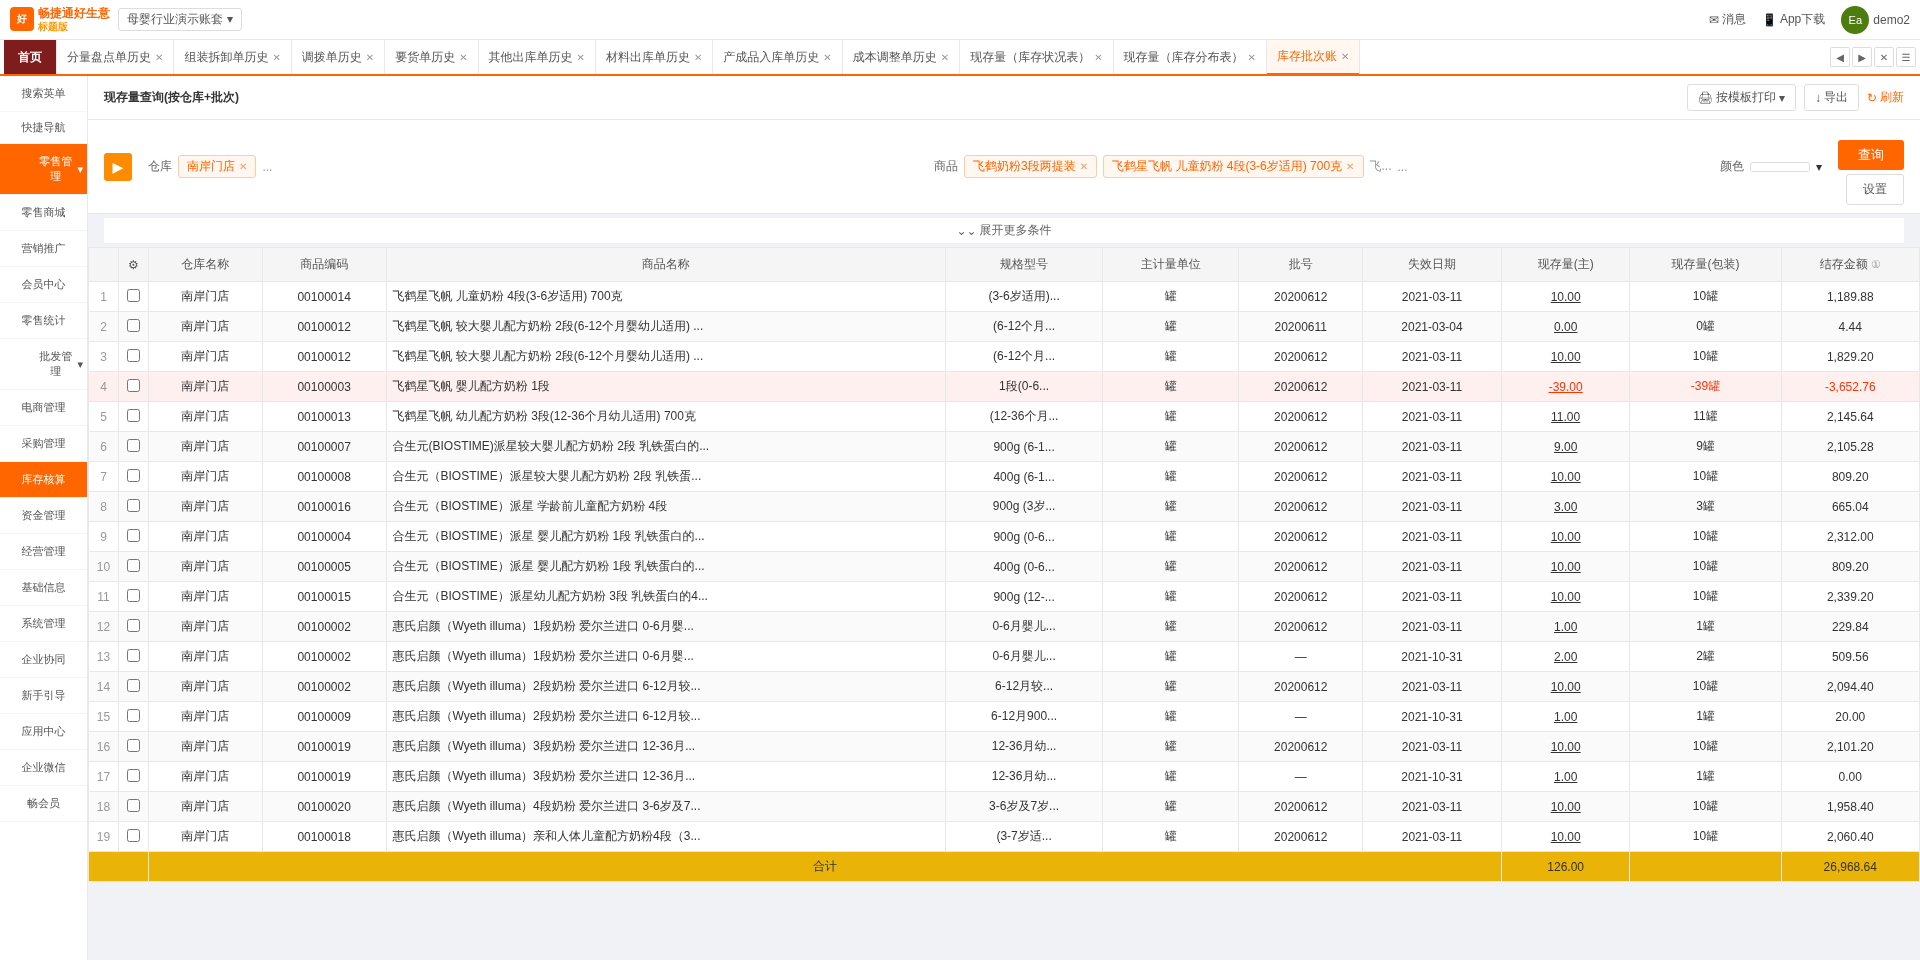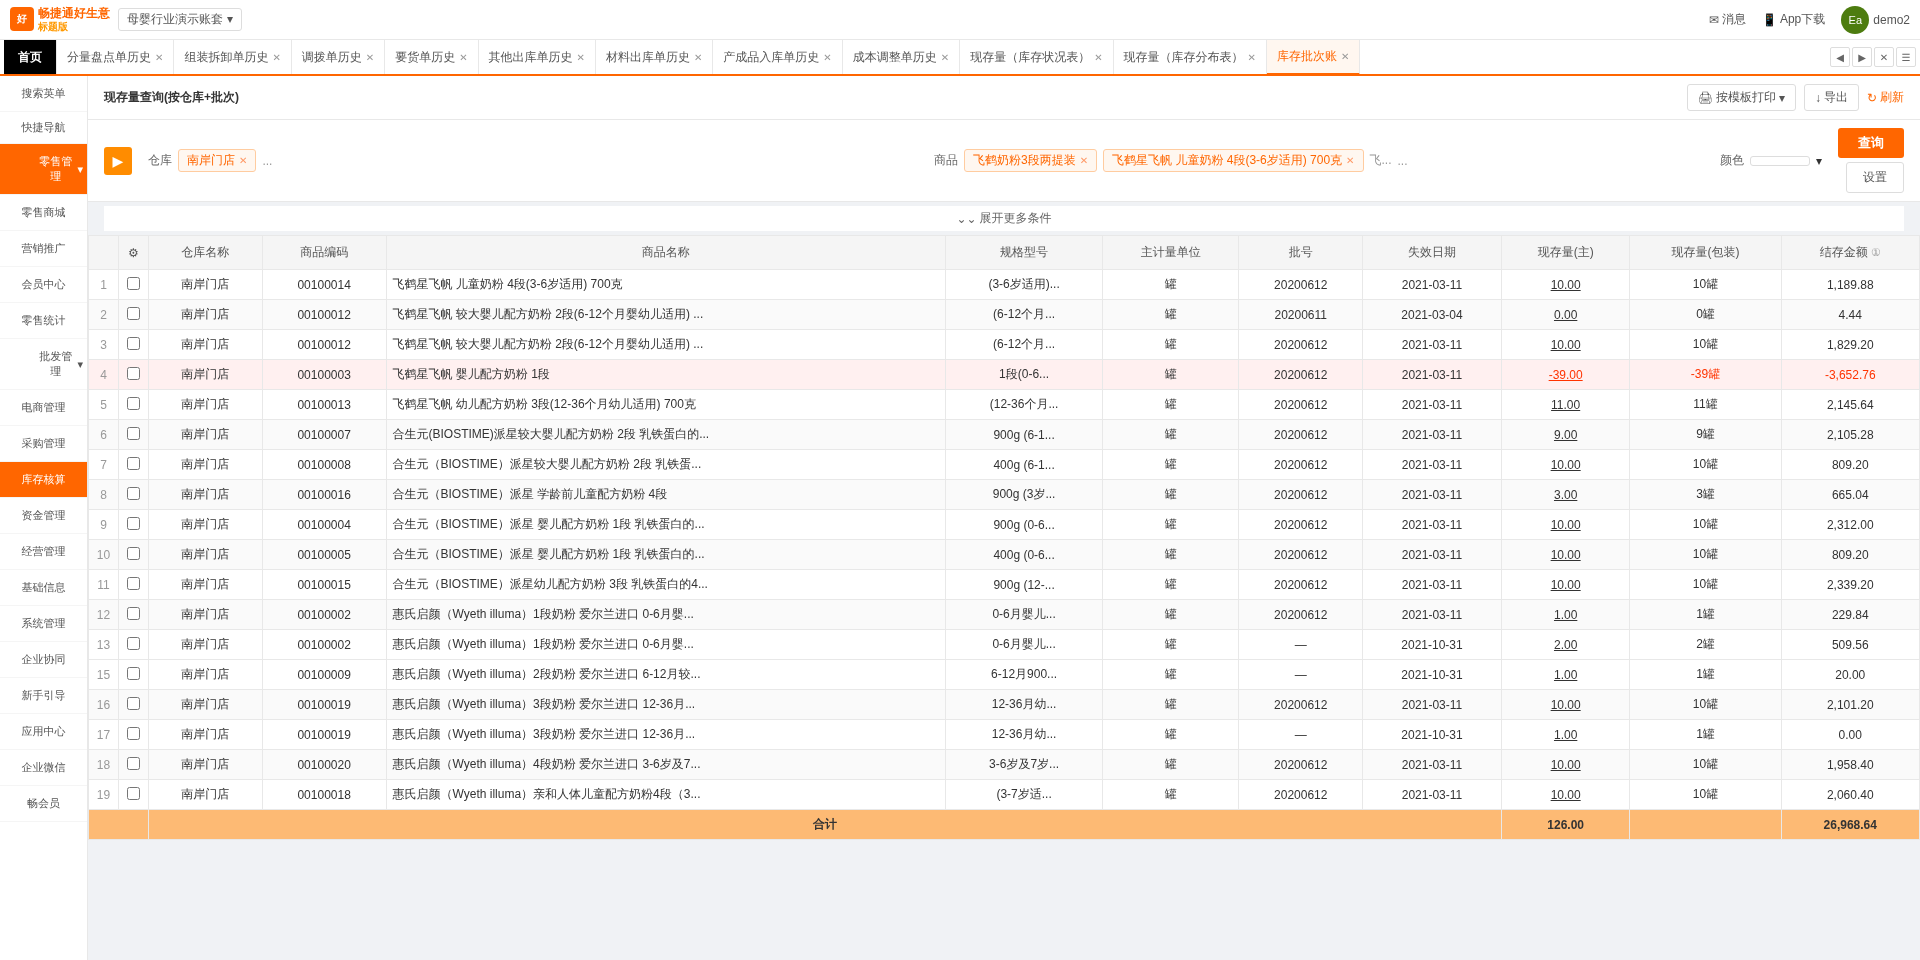--- a/index.html
+++ b/index.html
@@ -120,21 +120,22 @@
 
     
     .btn-query {
       background: #ff6600;
       color: #fff;
       border: none;
       padding: 6px 20px;
       border-radius: 3px;
       cursor: pointer;
       font-size: 13px;
-      font-weight: bold;
+      font-weight: normal;
+      margin-top: 12px;
     }
     .btn-settings {
       background: #fff;
       color: #555;
       border: 1px solid #ddd;
       padding: 6px 16px;
       border-radius: 3px;
       cursor: pointer;
       font-size: 12px;
     }
@@ -163,21 +164,21 @@
     tbody tr:nth-child(even) { background: #fafafa; }
     tbody td {
       padding: 6px 6px;
       border: 1px solid #e8e8e8;
       text-align: center;
       color: #333;
       white-space: nowrap;
     }
     .td-left { text-align: left; }
     .td-underline { text-decoration: underline; cursor: pointer; color: #333; }
-    .tfoot-row { background: #fdba74; font-weight: bold; }
+    .tfoot-row { background: #eab308; font-weight: normal; }
     .tfoot-row td { padding: 6px 6px; border: 1px solid #e8e8e8; text-align: center; }
 
     
     .filter-row {
       display: flex;
       align-items: center;
       padding: 8px 16px;
       background: #fff;
       gap: 16px;
       border-bottom: 1px solid #e8e8e8;
@@ -240,21 +241,21 @@
       <span>App下载</span>
     </span>
     <span style="display:flex;align-items:center;gap:4px;">
       <div class="avatar">Ea</div>
       <span>demo2</span>
     </span>
   </div>
 </div>
 
 <div class="nav-tabs">
-  <div class="nav-tab" style="background:#000000;color:#fff;font-weight:bold;">首页</div>
+  <div class="nav-tab" style="background:#7f1d1d;color:#fff;font-weight:bold;">首页</div>
   <div class="nav-tab">分量盘点单历史 <span class="tab-close">✕</span></div>
   <div class="nav-tab">组装拆卸单历史 <span class="tab-close">✕</span></div>
   <div class="nav-tab">调拨单历史 <span class="tab-close">✕</span></div>
   <div class="nav-tab">要货单历史 <span class="tab-close">✕</span></div>
   <div class="nav-tab">其他出库单历史 <span class="tab-close">✕</span></div>
   <div class="nav-tab">材料出库单历史 <span class="tab-close">✕</span></div>
   <div class="nav-tab">产成品入库单历史 <span class="tab-close">✕</span></div>
   <div class="nav-tab">成本调整单历史 <span class="tab-close">✕</span></div>
   <div class="nav-tab">现存量（库存状况表） <span class="tab-close">✕</span></div>
   <div class="nav-tab">现存量（库存分布表） <span class="tab-close">✕</span></div>
@@ -555,20 +556,34 @@
       <td>00100002</td>
       <td class="td-left" style="max-width:300px;overflow:hidden;text-overflow:ellipsis;">惠氏启颜（Wyeth illuma）1段奶粉 爱尔兰进口 0-6月婴...</td>
       <td>0-6月婴儿...</td>
       <td>罐</td>
       <td>—</td>
       <td>2021-10-31</td>
       <td class="td-underline" style="">2.00</td>
       <td style="">2罐</td>
       <td style="">509.56</td>
     </tr>
+            <tr style="background: rgb(250, 250, 250);">
+      <td style="color:#999;">14</td>
+      <td><input type="checkbox" style=""></td>
+      <td>南岸门店</td>
+      <td>00100002</td>
+      <td class="td-left" style="max-width:300px;overflow:hidden;text-overflow:ellipsis;">惠氏启颜（Wyeth illuma）2段奶粉 爱尔兰进口 6-12月较...</td>
+      <td>6-12月较...</td>
+      <td>罐</td>
+      <td>20200612</td>
+      <td>2021-03-11</td>
+      <td class="td-underline" style="">10.00</td>
+      <td style="">10罐</td>
+      <td style="">2,094.40</td>
+    </tr>
             <tr style="background: rgb(255, 255, 255);">
       <td style="color:#999;">15</td>
       <td><input type="checkbox" style=""></td>
       <td>南岸门店</td>
       <td>00100009</td>
       <td class="td-left" style="max-width:300px;overflow:hidden;text-overflow:ellipsis;">惠氏启颜（Wyeth illuma）2段奶粉 爱尔兰进口 6-12月较...</td>
       <td>6-12月900...</td>
       <td>罐</td>
       <td>—</td>
       <td>2021-10-31</td>

